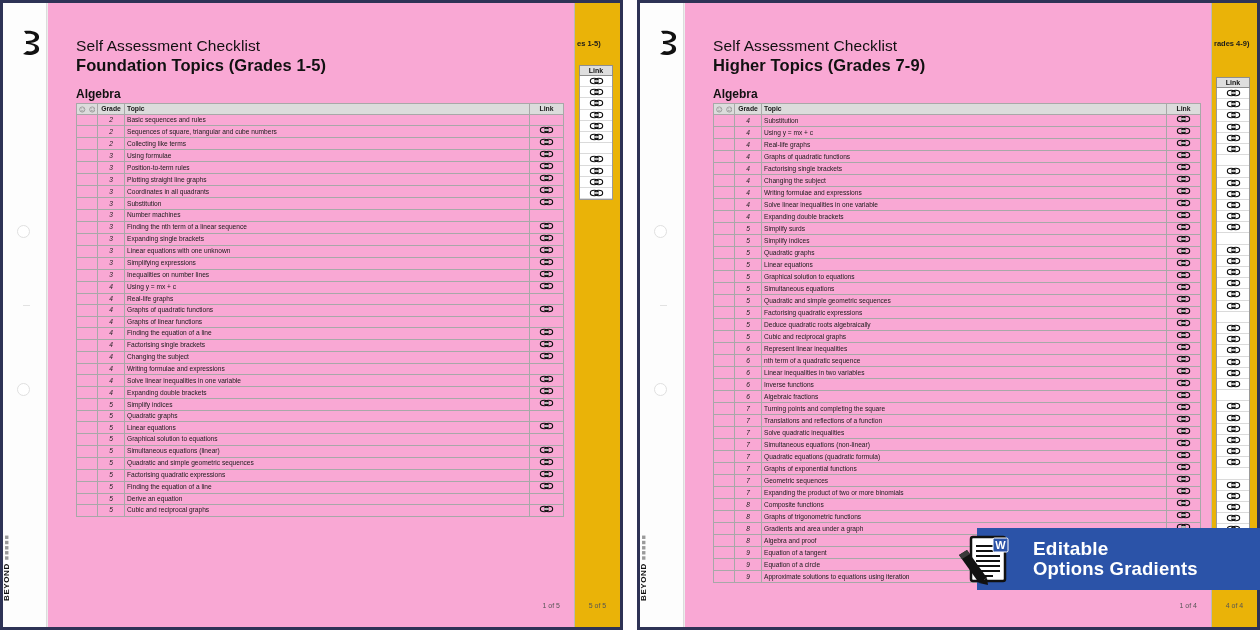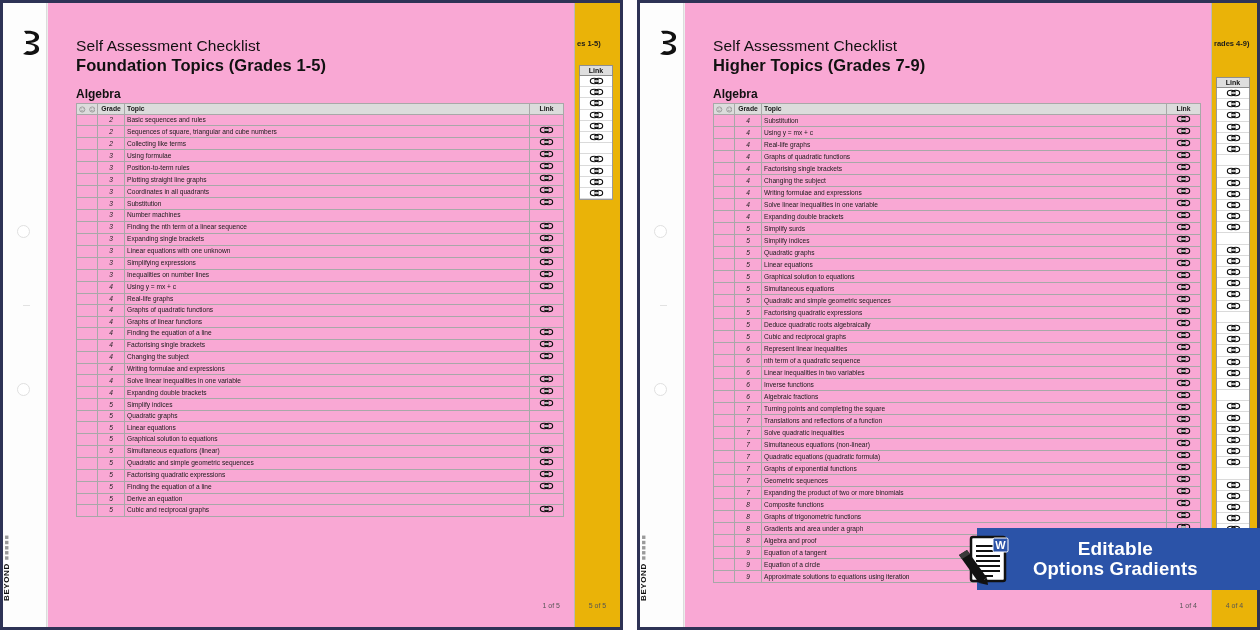--- a/index.html
+++ b/index.html
@@ -114,21 +114,21 @@
   
   .badge {
     position:absolute; right:0; bottom:40px;
     width:283px; height:62px;
     background:#2b53a8;
     display:flex; align-items:center;
     z-index:40;
   }
   .badge-icon { position:absolute; left:-22px; top:6px; width:62px; height:52px; }
   .badge-text { margin-left:56px; color:#ffffff; line-height:1.06; }
-  .badge-t1 { font-size:19px; font-weight:bold; letter-spacing:0.2px;text-align:center; }
+  .badge-t1 { font-size:19px; font-weight:bold; letter-spacing:0.2px; }
   .badge-t2 { font-size:18.5px; font-weight:bold; letter-spacing:0.2px; }
 </style>
 </head>
 <body>
 
 <div class="stage">
 
   <div class="doc">
 
     <div class="stack" id="stack-0">

